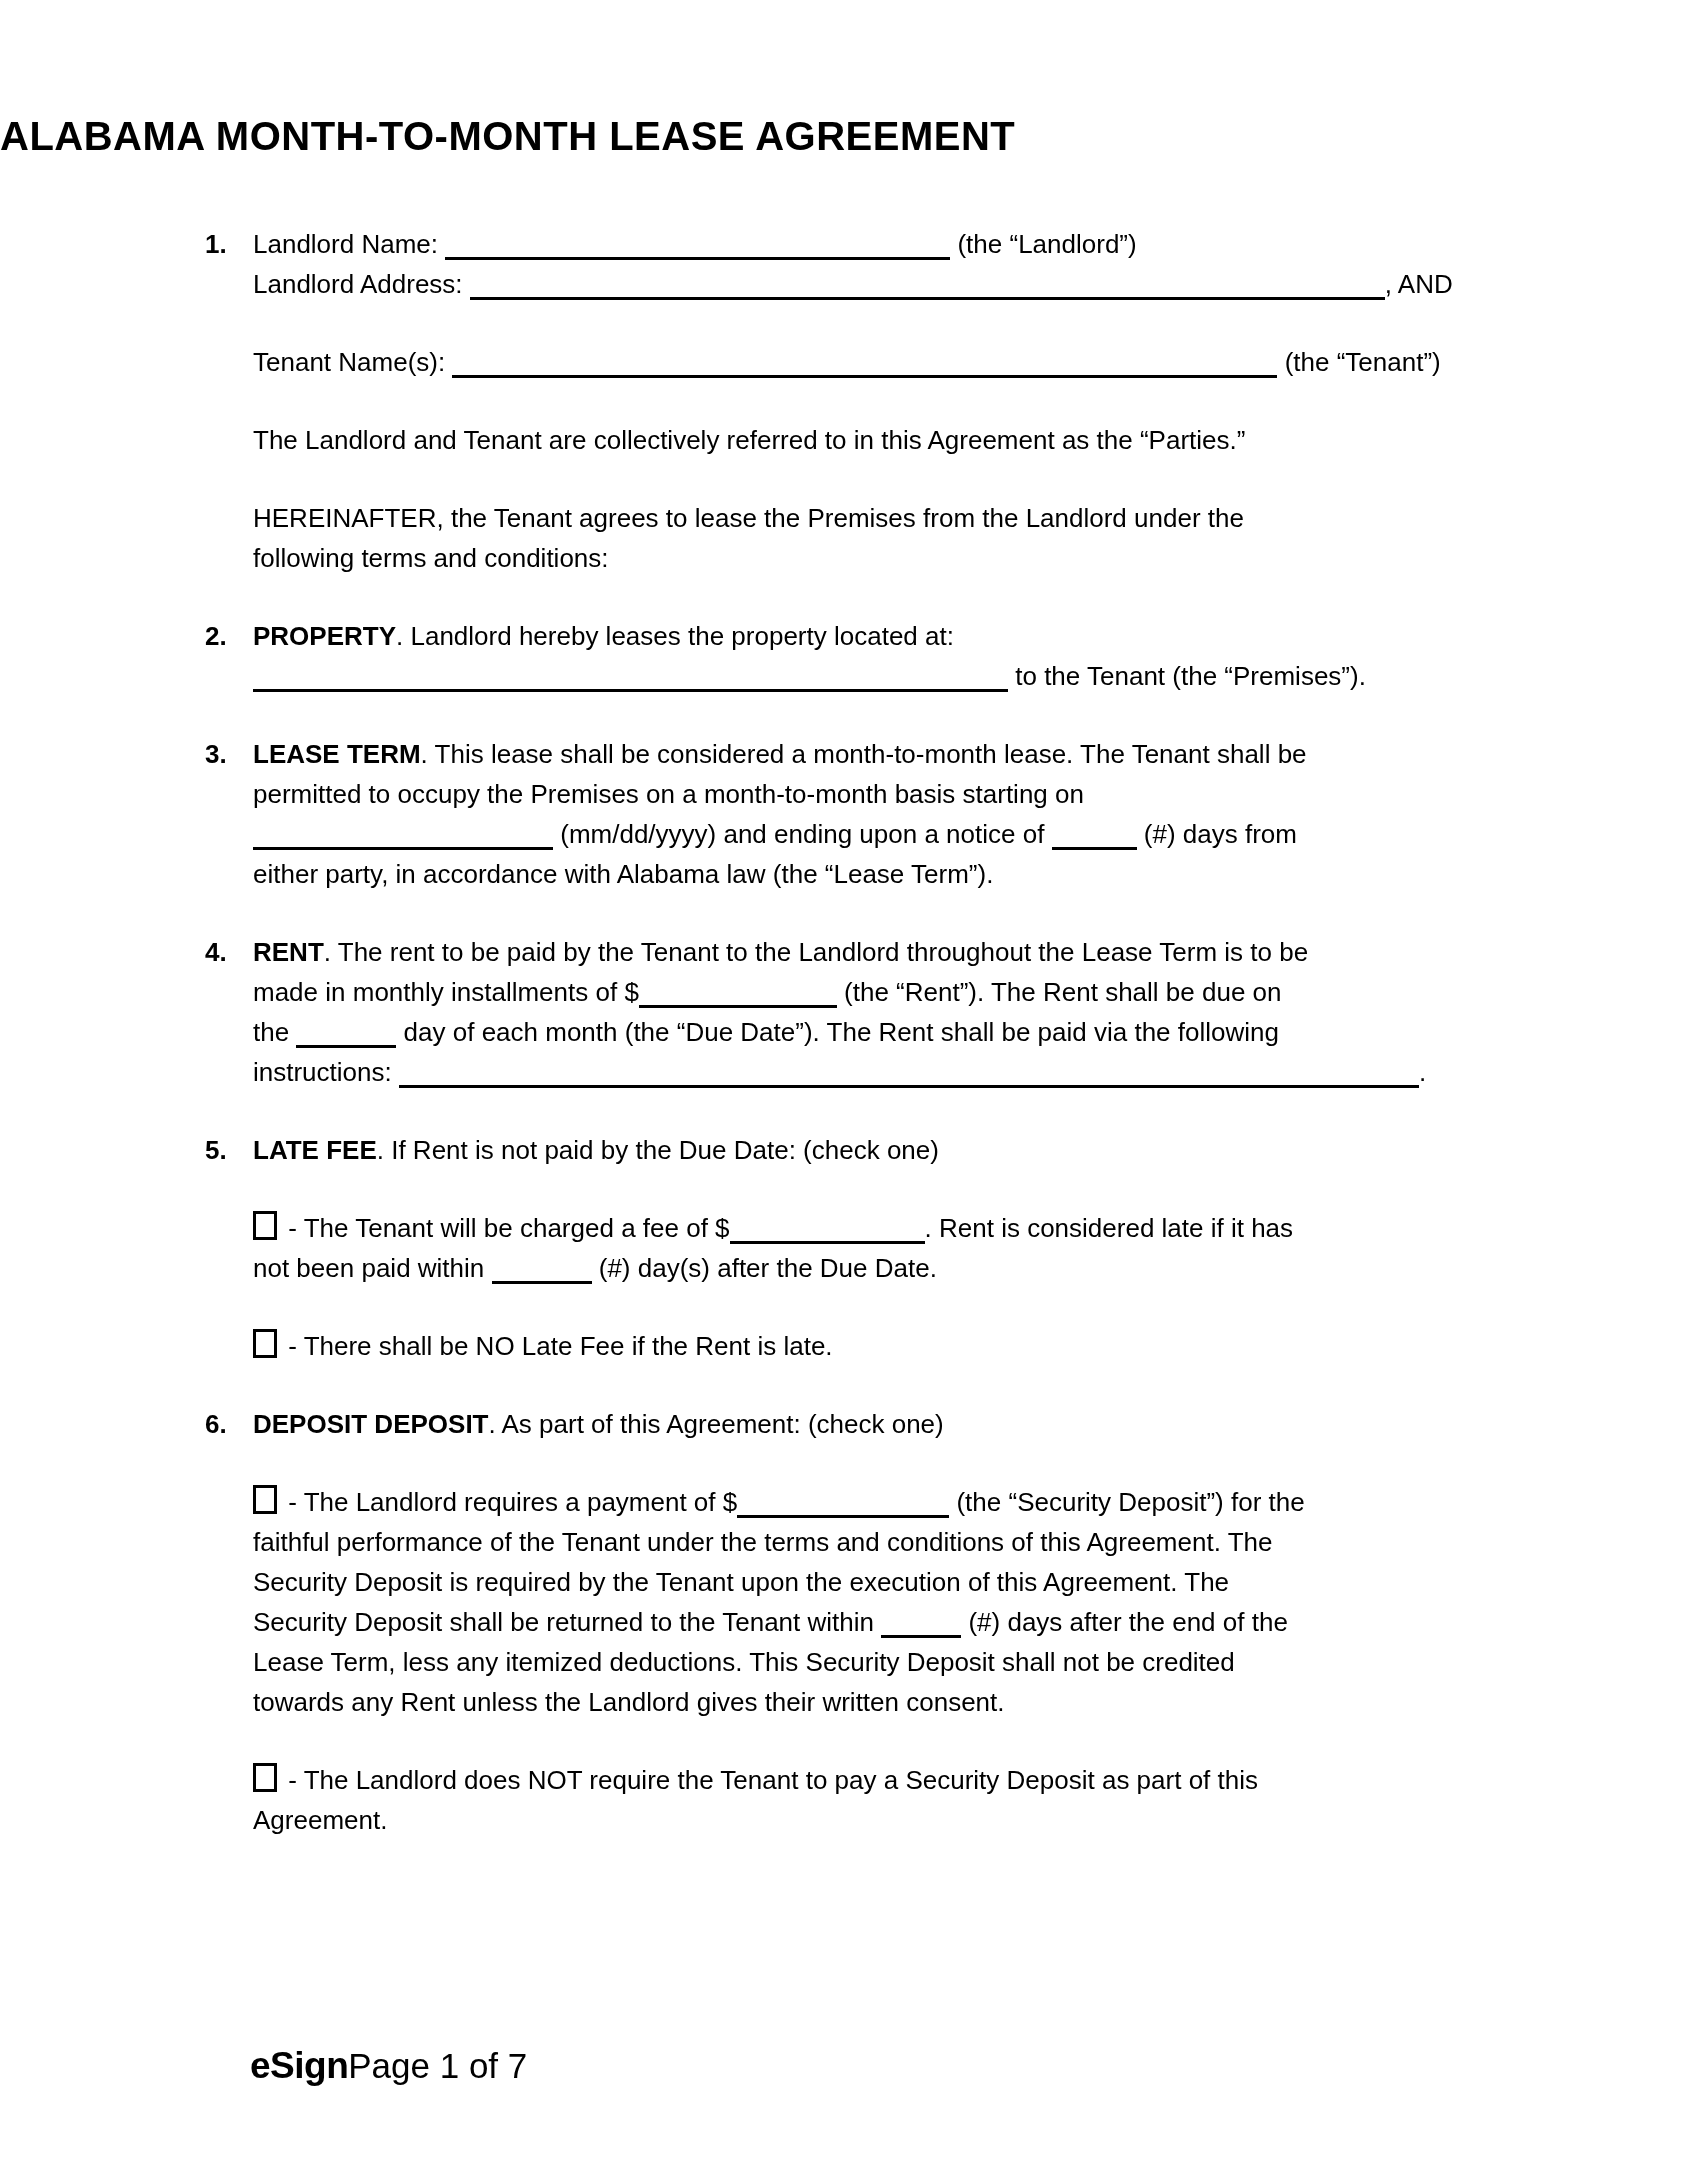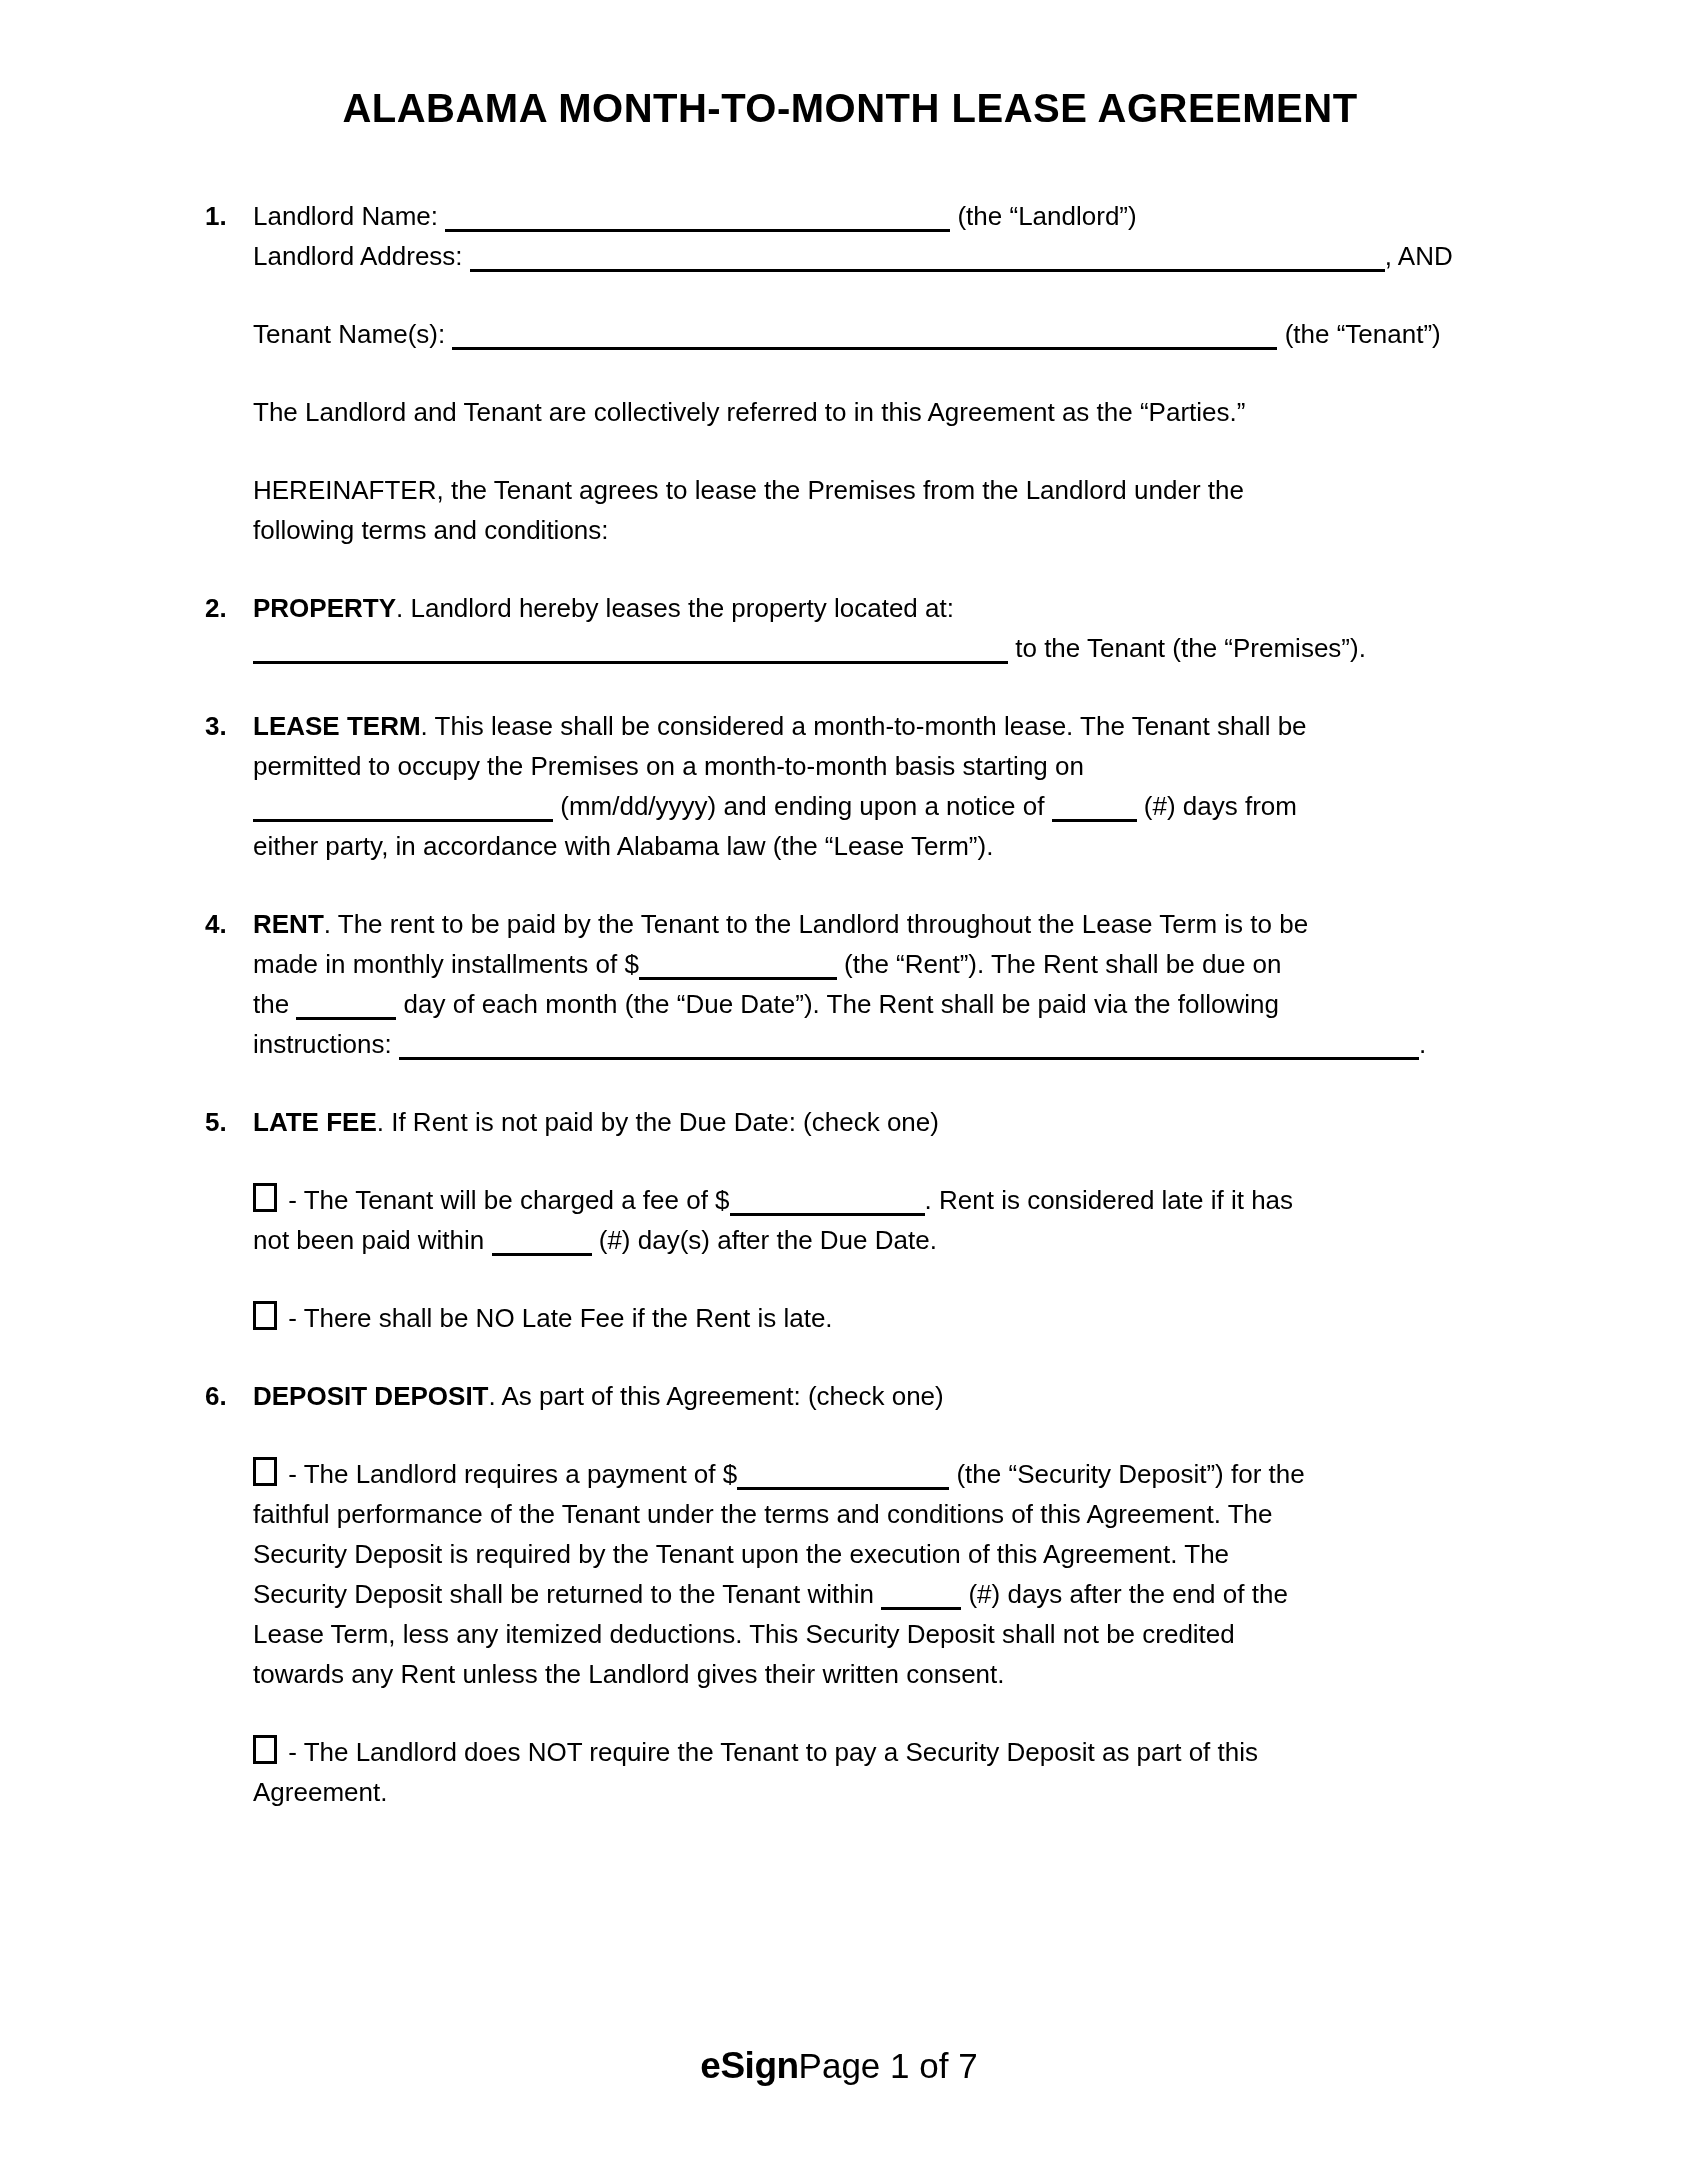--- a/index.html
+++ b/index.html
@@ -10,23 +10,23 @@
     height: 2167px;
     margin: 0 auto;
     background: #ffffff;
     color: #000000;
     font-family: "Liberation Sans", sans-serif;
     font-size: 26px;
     line-height: 40px;
     overflow: hidden;
   }
   .title {
-    padding-top: 84px;
+    padding-top: 112px;
     margin-bottom: 64px;
-    text-align: center;
+    text-align: left;
     font-weight: bold;
     font-size: 40px;
     line-height: 48px;
     letter-spacing: 0.5px;
   }
   .doc {
     margin-left: 205px;
     margin-right: 200px; 
   }
   .section {
@@ -57,21 +57,21 @@
     vertical-align: -3px;
     margin-right: 4px;
     background: #ffffff;
   }
   .footer {
     position: absolute;
     top: 2042px;
     left: 250px;
     right: 272px;
     display: flex;
-    justify-content: center;
+    justify-content: flex-start;
     align-items: baseline;
   }
   .brand {
     font-weight: bold;
     font-size: 37px;
     line-height: 48px;
     letter-spacing: -0.5px;
   }
   .pagenum {
     font-size: 35px;

